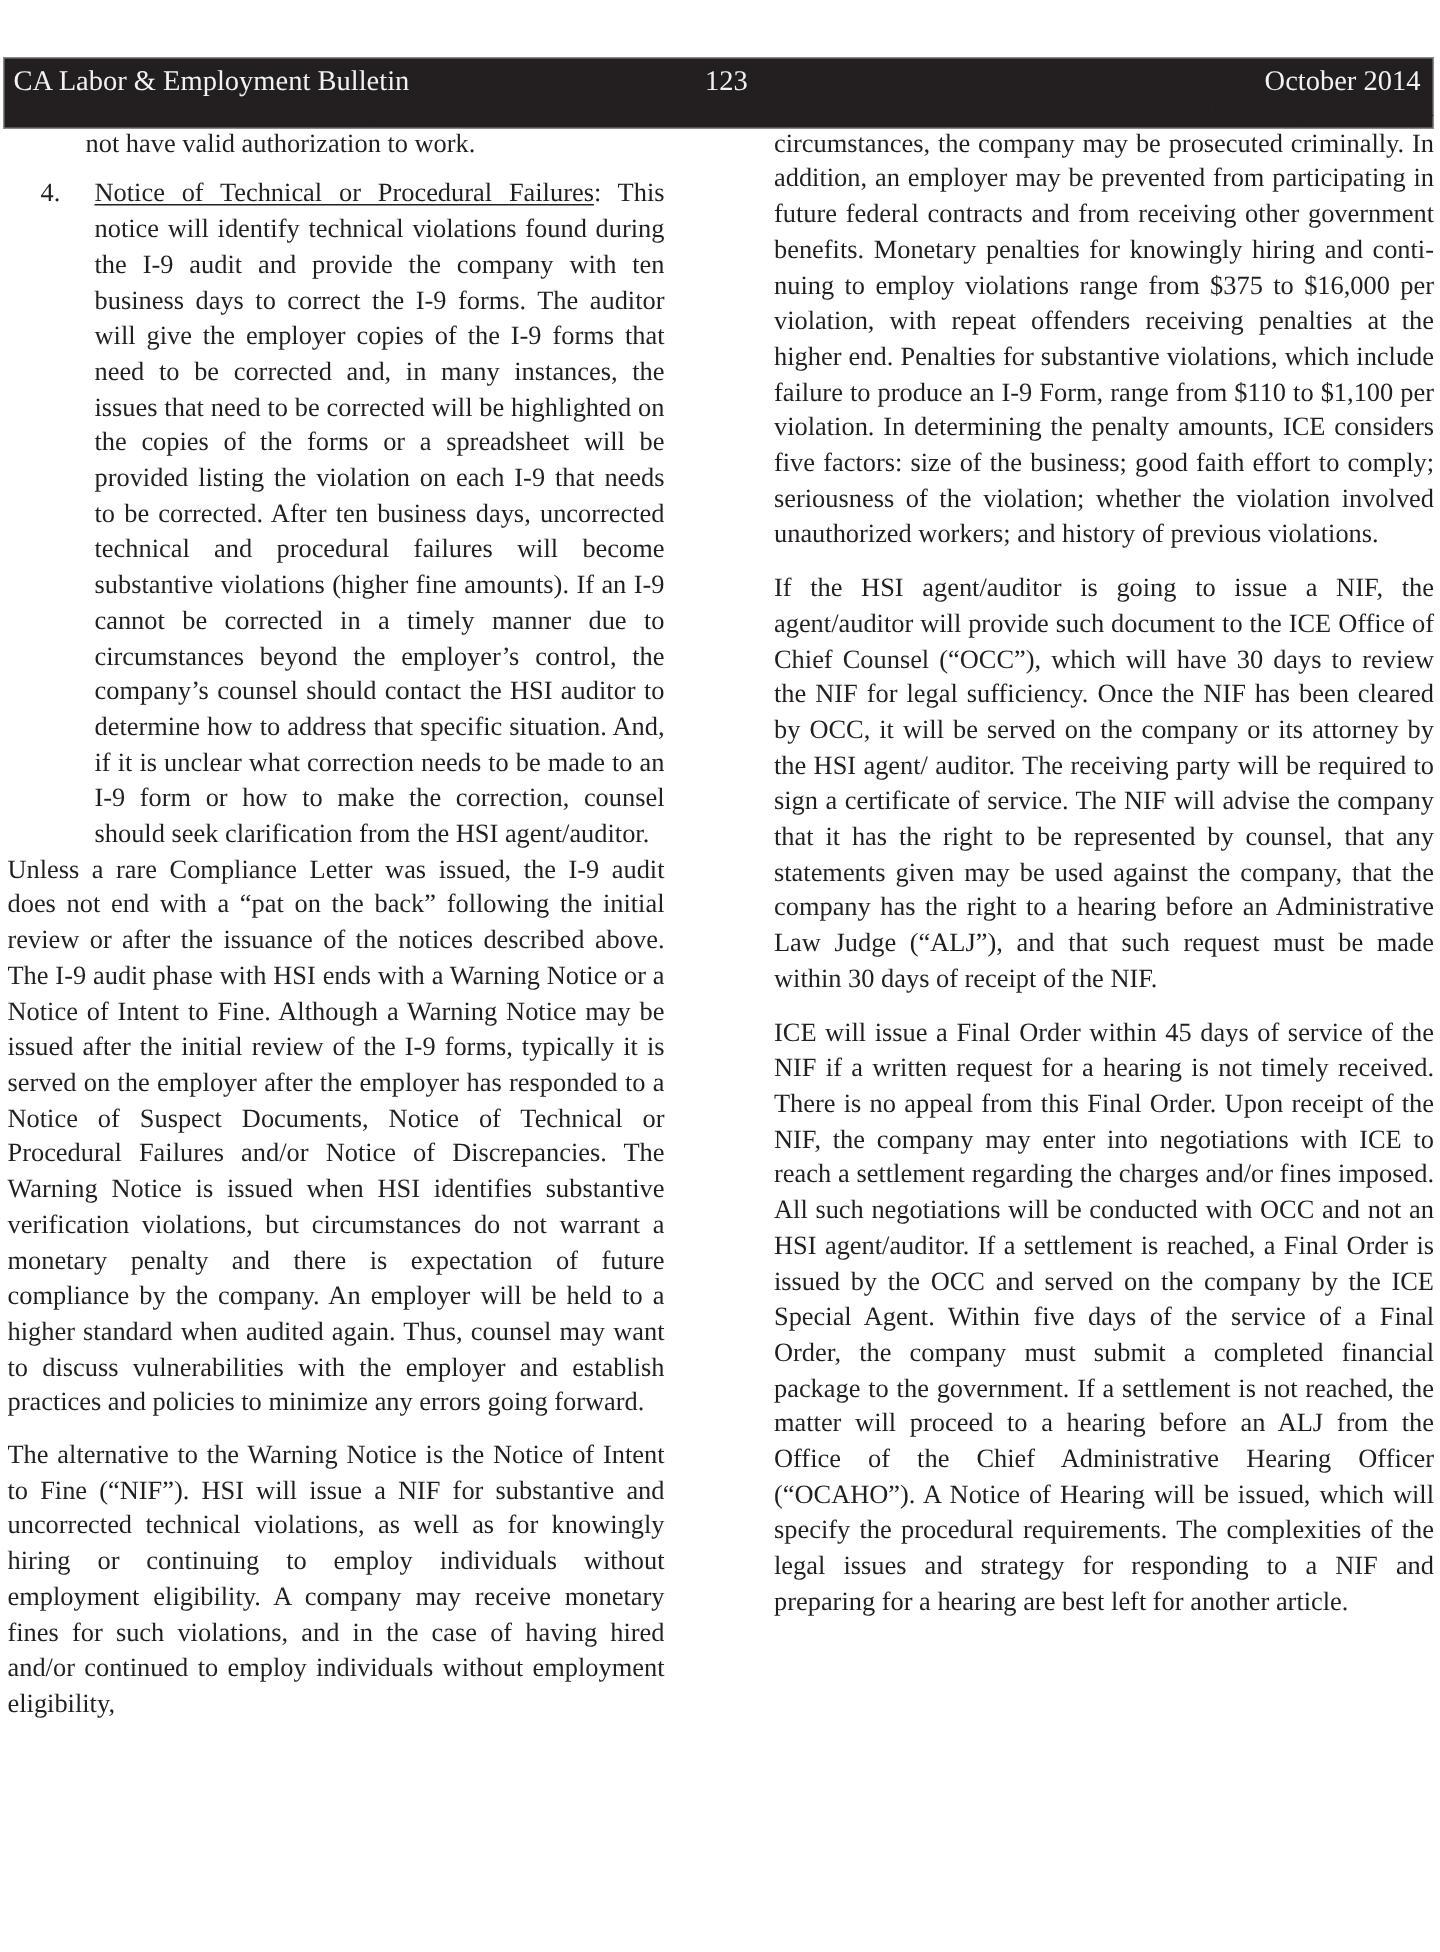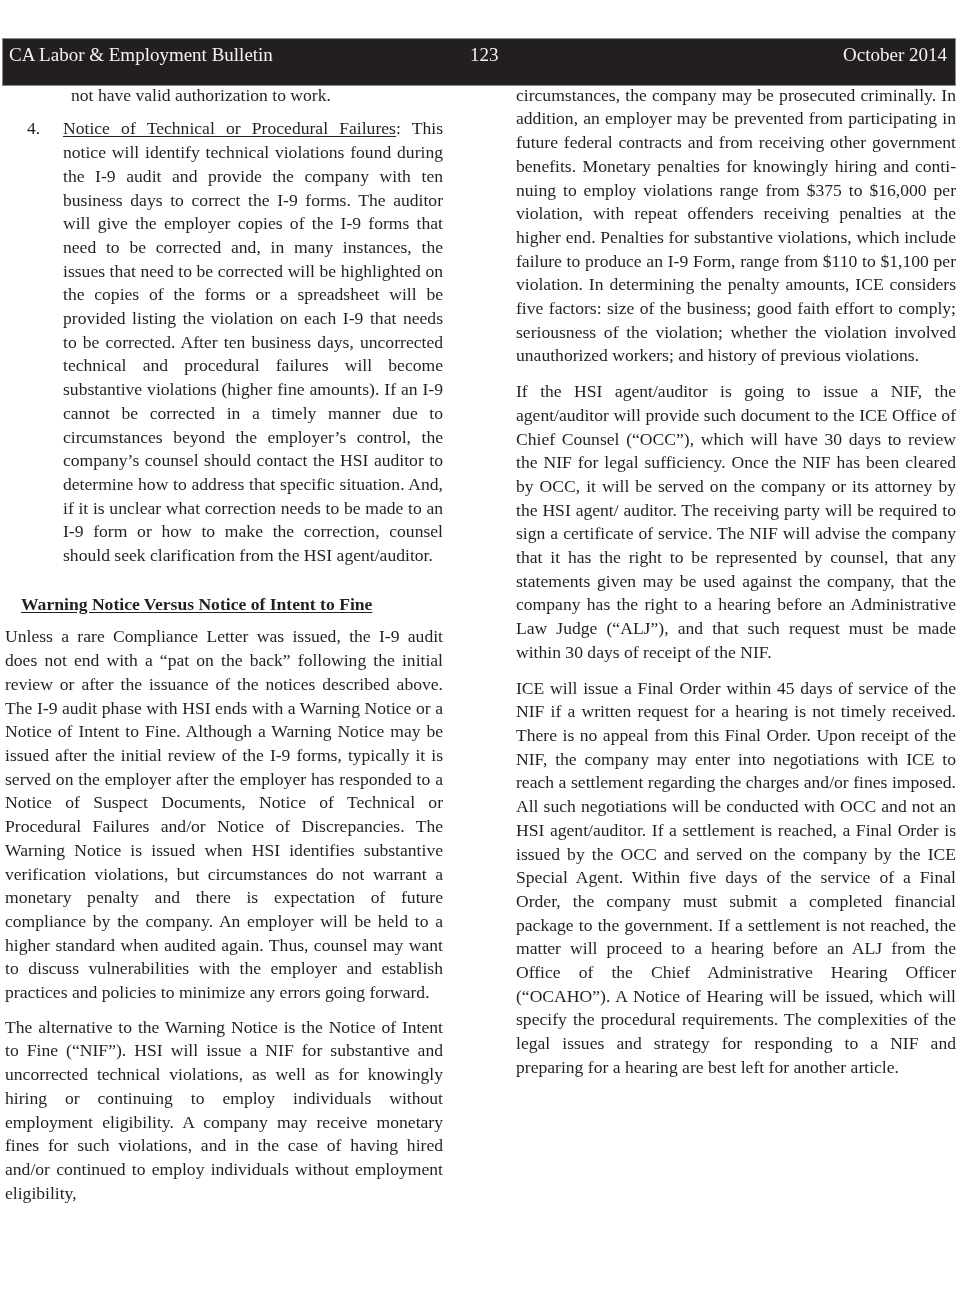--- a/index.html
+++ b/index.html
@@ -9,21 +9,21 @@
             background:#231f20; border:1px solid #8a8a8a; box-sizing:border-box;
             color:#f2f2f2; font-size:19px;margin-top:36px; }
   .header span { position:absolute; top:5px; }
   .h-title { left:6px; }
   .h-page { left:467px; }
   .h-date { right:8px; }
   .col { position:absolute; top:60px; font-size:17.6px; line-height:23.7px; }
   .col-left { left:5px; width:438px; }
   .col-right { left:516px; width:440px; }
   p { margin:0; text-align:justify; hyphens:manual; }
-  .list-cont { margin-left:66px; }
+  .list-cont { margin-left:52px; }
   .list-item { position:relative; margin-left:58px; margin-top:10px; }
   .list-num { position:absolute; left:-36px; top:0; }
   .u { text-decoration:underline; text-underline-offset:2px;margin-top:16px; }
   .section-heading { font-weight:bold; text-decoration:underline; font-size:17.6px;
                      margin:25px 0 9px 16px; text-underline-offset:2px; }
   .para { margin-top:11px; }
   .para.first { margin-top:0; }
 </style>
 </head>
 <body>
@@ -32,21 +32,20 @@
   <span class="h-title">CA Labor &amp; Employment Bulletin</span>
   <span class="h-page">123</span>
   <span class="h-date">October 2014</span>
 </div>
 
 <div class="col col-left">
   <p class="list-cont">has constructive knowledge that the individual does not have valid authorization to work.</p>
   <p class="list-item">
     <span class="list-num">4.</span><span class="u">Notice of Technical or Procedural Failures</span><span>: This notice will identify technical violations found during the I-9 audit and provide the company with ten business days to correct the I-9 forms. The auditor will give the employer copies of the I-9 forms that need to be corrected and, in many instances, the issues that need to be corrected will be highlighted on the copies of the forms or a spreadsheet will be provided listing the violation on each I-9 that needs to be corrected. After ten business days, uncorrected technical and procedural failures will become substan­tive violations (higher fine amounts). If an I-9 cannot be corrected in a timely manner due to circumstances beyond the employer’s control, the company’s counsel should contact the HSI auditor to determine how to address that specific situation. And, if it is unclear what correction needs to be made to an I-9 form or how to make the correction, counsel should seek clarification from the HSI agent/auditor.</span>
   </p>
-  <div class="section-heading">Warning Notice Versus Notice of Intent to Fine</div>
   <p class="para first">Unless a rare Compliance Letter was issued, the I-9 audit does not end with a “pat on the back” following the initial review or after the issuance of the notices described above. The I-9 audit phase with HSI ends with a Warning Notice or a Notice of Intent to Fine. Although a Warning Notice may be issued after the initial review of the I-9 forms, typically it is served on the employer after the employer has responded to a Notice of Suspect Documents, Notice of Technical or Procedural Failures and/or Notice of Discrepancies. The Warning Notice is issued when HSI identifies substantive verification violations, but circumstances do not warrant a monetary penalty and there is ex­pectation of future compliance by the company. An employer will be held to a higher standard when audited again. Thus, counsel may want to discuss vulnerabilities with the employer and establish prac­tices and policies to minimize any errors going forward.</p>
   <p class="para">The alternative to the Warning Notice is the Notice of Intent to Fine (“NIF”). HSI will issue a NIF for substantive and uncorrected technical violations, as well as for knowingly hiring or continuing to employ individuals without employment eligibility. A com­pany may receive monetary fines for such violations, and in the case of having hired and/or continued to employ individuals without employment eligibility,</p>
 </div>
 
 <div class="col col-right">
   <p class="para first">will be required to cease such unlawful activity. In certain circumstances, the company may be pro­secuted criminally. In addition, an employer may be prevented from participating in future federal con­tracts and from receiving other government benefits. Monetary penalties for knowingly hiring and conti­nuing to employ violations range from $375 to $16,000 per violation, with repeat offenders receiving penalties at the higher end. Penalties for substantive violations, which include failure to produce an I-9 Form, range from $110 to $1,100 per violation. In de­termining the penalty amounts, ICE considers five factors: size of the business; good faith effort to comply; seriousness of the violation; whether the vio­lation involved unauthorized workers; and history of previous violations.</p>
   <p class="para" style="margin-top:12px">If the HSI agent/auditor is going to issue a NIF, the agent/auditor will provide such document to the ICE Office of Chief Counsel (“OCC”), which will have 30 days to review the NIF for legal sufficiency. Once the NIF has been cleared by OCC, it will be served on the company or its attorney by the HSI agent/ auditor. The receiving party will be required to sign a certificate of service. The NIF will advise the company that it has the right to be represented by counsel, that any statements given may be used against the company, that the company has the right to a hearing before an Administrative Law Judge (“ALJ”), and that such request must be made within 30 days of receipt of the NIF.</p>
   <p class="para" style="margin-top:12px">ICE will issue a Final Order within 45 days of service of the NIF if a written request for a hearing is not timely received. There is no appeal from this Final Order. Upon receipt of the NIF, the company may enter into negotiations with ICE to reach a settlement regarding the charges and/or fines imposed. All such negotiations will be conducted with OCC and not an HSI agent/auditor. If a settlement is reached, a Final Order is issued by the OCC and served on the company by the ICE Special Agent. Within five days of the service of a Final Order, the company must submit a completed financial package to the govern­ment. If a settlement is not reached, the matter will proceed to a hearing before an ALJ from the Office of the Chief Administrative Hearing Officer (“OCAHO”). A Notice of Hearing will be issued, which will specify the procedural requirements. The complexities of the legal issues and strategy for responding to a NIF and preparing for a hearing are best left for another article.</p>
 </div>
 

